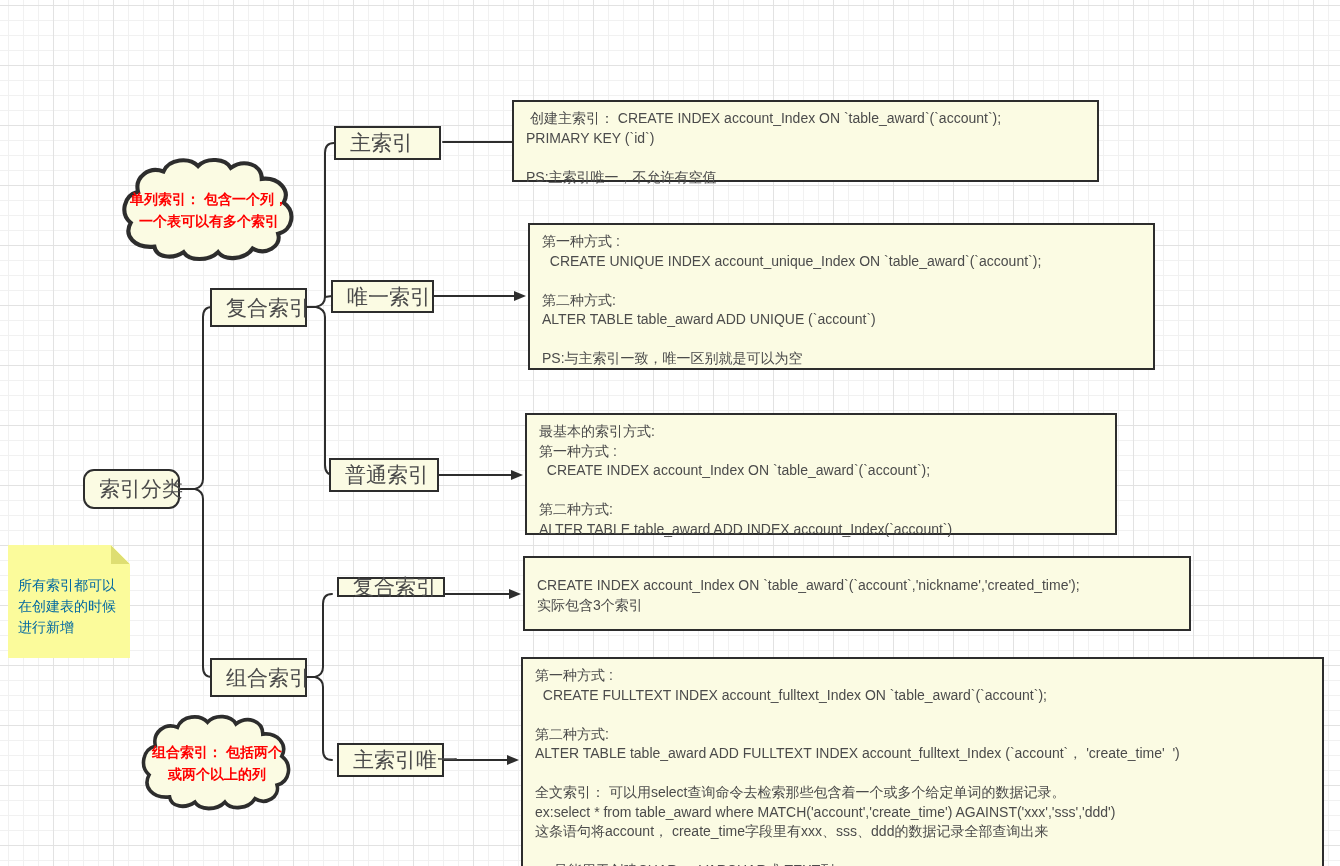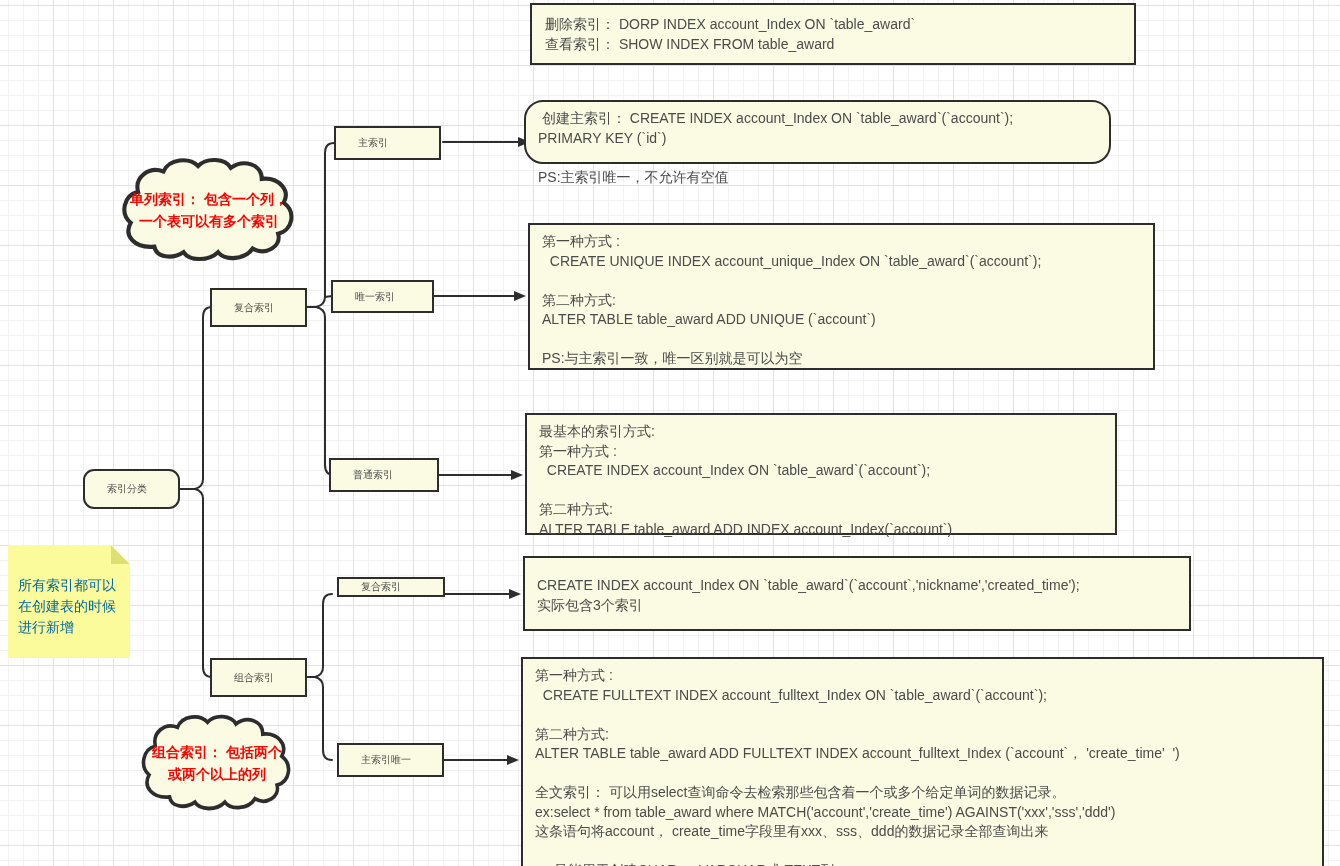--- a/index.html
+++ b/index.html
@@ -15,21 +15,21 @@
     background-size:60px 60px,60px 60px,15px 15px,15px 15px;
     background-position:-7px 5px,-7px 5px,-7px 5px,-7px 5px;
   }
   .box{
     position:absolute;box-sizing:border-box;
     background:#FBFBE3;border:2px solid #2D2D2D;
     color:#4B4B4B;
   }
   .node{
     display:flex;align-items:center;
-    padding-left:22px;font-size:10px;white-space:nowrap;
+    padding-left:14px;font-size:21px;white-space:nowrap;
   }
   .detail{
     font-size:14px;line-height:19.5px;padding:7px 12px;
     white-space:pre-wrap;
   }
   .topnote{padding:9px 13px;line-height:20px;}
   .compound-pad{padding-top:18px;}
   svg.wires{position:absolute;left:0;top:0;pointer-events:none;}
   .cloud{position:absolute;}
   .cloud svg{position:absolute;left:0;top:0;}
@@ -73,40 +73,38 @@
       <path d="M315,677 Q323,679 323,687 L323,750 Q323,760 332,760"></path>
 
       <path d="M443,142 L519,142" marker-end="url(#ah)"></path>
       <path d="M434,296 L515,296" marker-end="url(#ah)"></path>
       <path d="M439,475 L512,475" marker-end="url(#ah)"></path>
       <path d="M445,594 L510,594" marker-end="url(#ah)"></path>
       <path d="M444,760 L508,760" marker-end="url(#ah)"></path>
     </g>
   </svg>
 
-  <div class="box topnote" style="left:530px;top:3px;width:606px;height:62px;white-space:pre-wrap;font-size:14px;">删除索引： DORP INDEX account_Index ON `table_award`
-查看索引： SHOW INDEX FROM table_award</div>
 
   <div class="box node" style="left:83px;top:469px;width:97px;height:40px;border-radius:11px;">索引分类</div>
 
   <div class="box node" style="left:210px;top:288px;width:97px;height:39px;">复合索引</div>
 
   <div class="box node" style="left:210px;top:658px;width:97px;height:39px;">组合索引</div>
 
   <div class="box node" style="left:334px;top:126px;width:107px;height:34px;">主索引</div>
 
   <div class="box node" style="left:331px;top:280px;width:103px;height:33px;">唯一索引</div>
 
   <div class="box node" style="left:329px;top:458px;width:110px;height:34px;">普通索引</div>
 
   <div class="box node" style="left:337px;top:577px;width:108px;height:20px;">复合索引</div>
 
   <div class="box node" style="left:337px;top:743px;width:107px;height:34px;">主索引唯一</div>
 
-  <div class="box detail" style="left:524px;top:100px;width:587px;height:64px;border-radius:19px;"> 创建主索引： CREATE INDEX account_Index ON `table_award`(`account`);
+  <div class="box detail" style="left:512px;top:100px;width:587px;height:82px;"> 创建主索引： CREATE INDEX account_Index ON `table_award`(`account`);
 PRIMARY KEY (`id`)
 
 PS:主索引唯一，不允许有空值</div>
 
   <div class="box detail" style="left:528px;top:223px;width:627px;height:147px;">第一种方式 :
   CREATE UNIQUE INDEX account_unique_Index ON `table_award`(`account`);
 
 第二种方式:
 ALTER TABLE table_award ADD UNIQUE (`account`)
 

